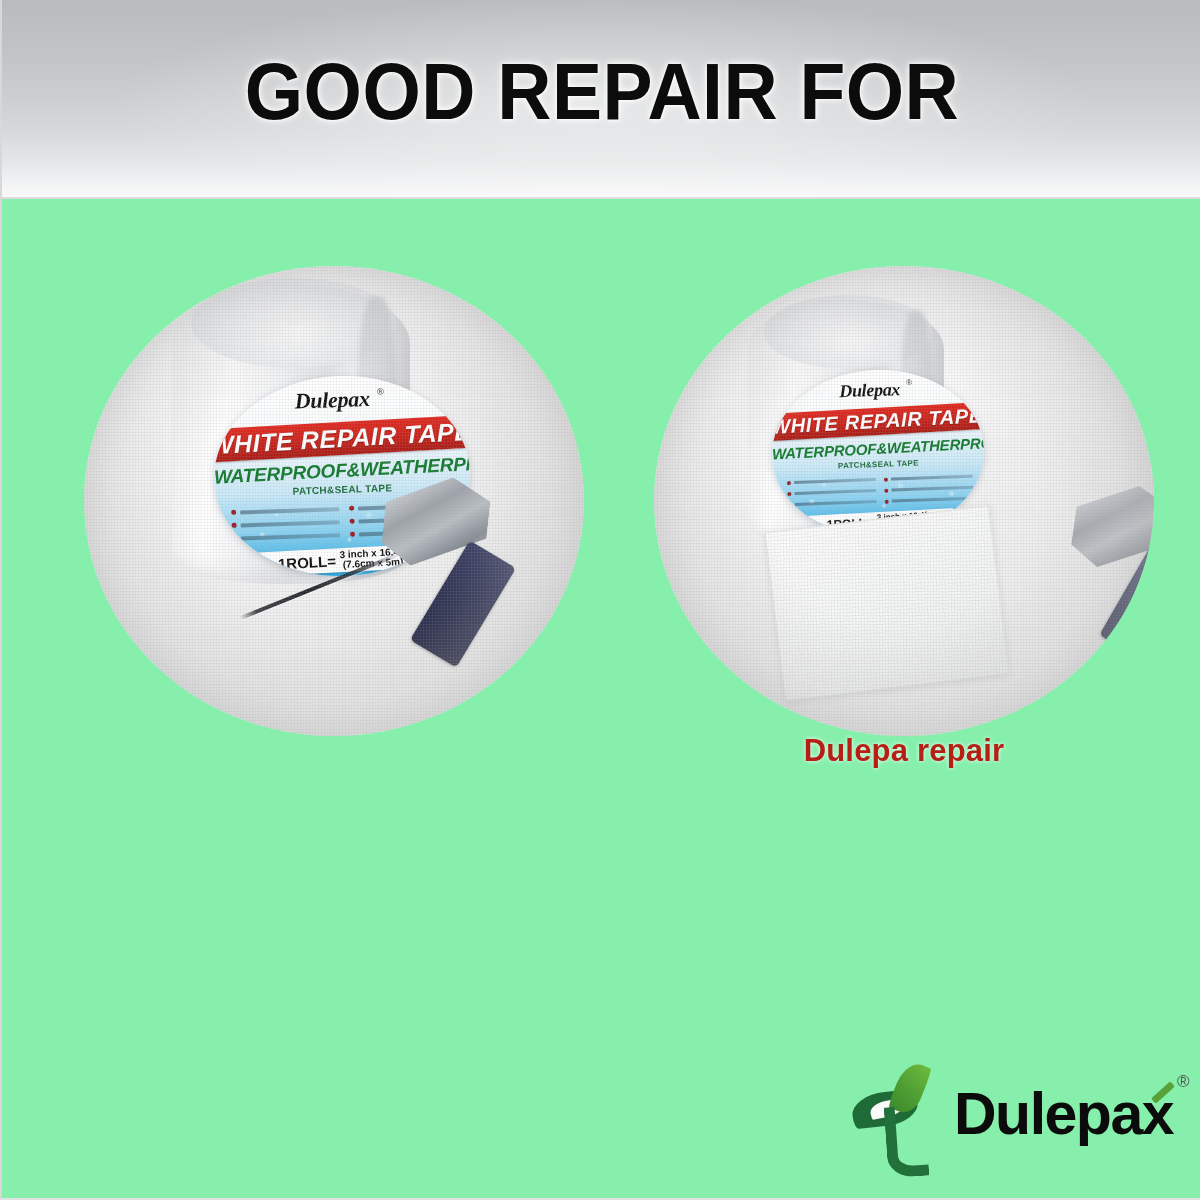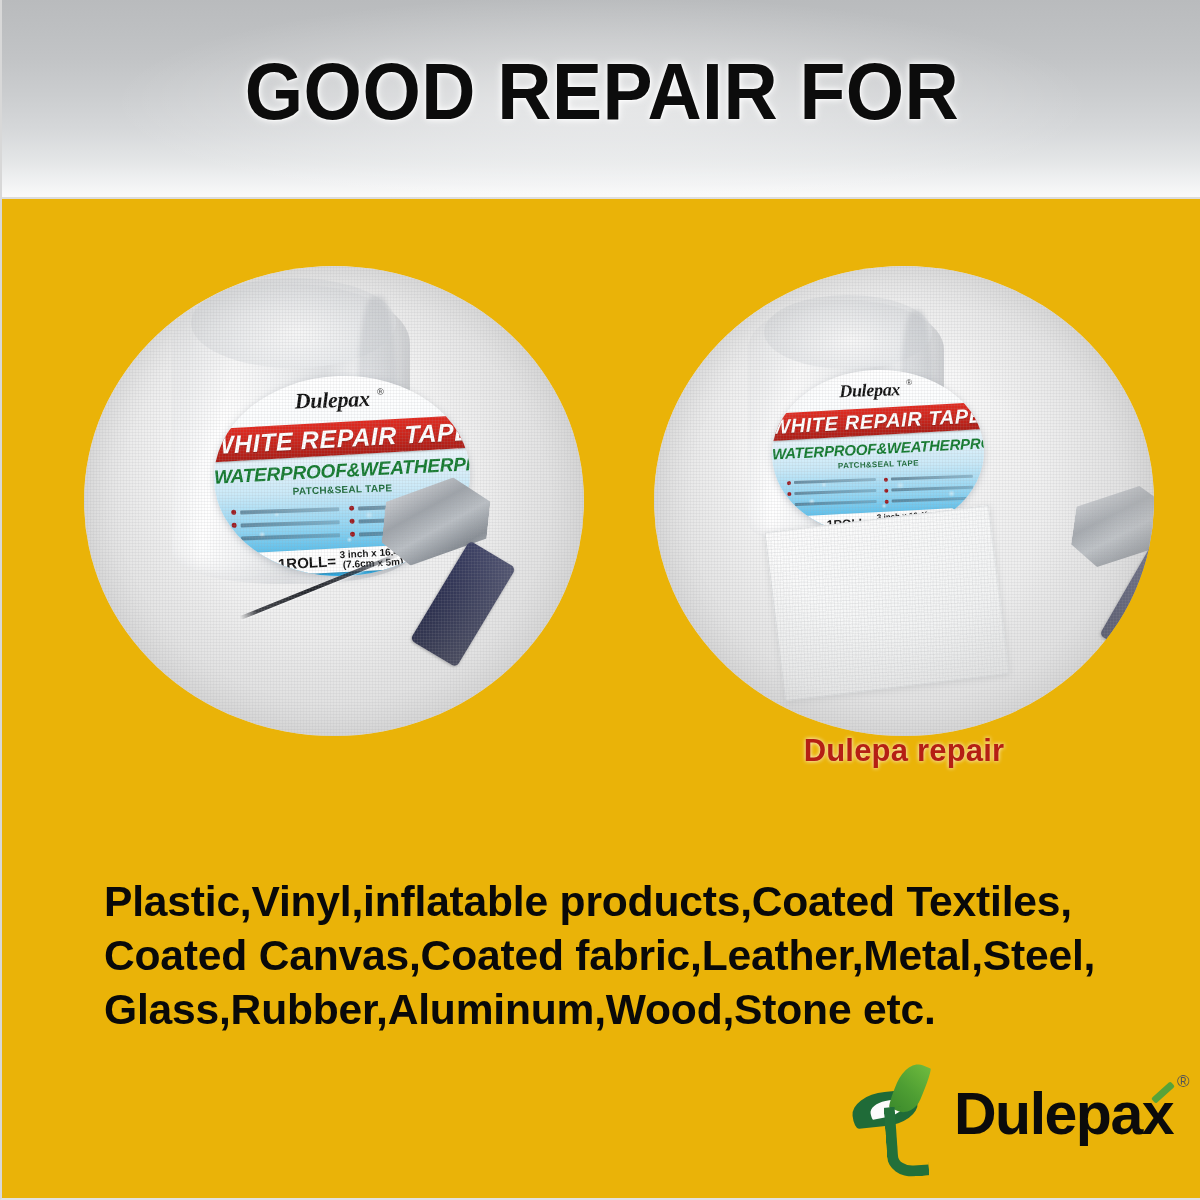--- a/index.html
+++ b/index.html
@@ -13,21 +13,21 @@
     font-family: "Liberation Sans", sans-serif;
     overflow: hidden;
     position: relative;
   }
 
   #page {
     position: absolute;
     left: 0; top: 0;
     width: 1200px;
     height: 1200px;
-    background: #eab308;
+    background: #86efac;
     border-left: 2px solid #d8d8d8;
     border-bottom: 2px solid #e2e2e2;
     box-sizing: border-box;
     overflow: hidden;
   }
 
   
   #header-band {
     position: absolute;
     left: 0; top: 0;
@@ -610,25 +610,20 @@
         <div class="knife-blade"></div>
         <div class="knife-handle"></div>
       </div>
 
       <div class="circle-shade"></div>
     </div>
   </div>
 
   <div class="caption" id="caption-after">Dulepa repair</div>
 
-  <div id="materials">
-    <div class="material-line">Plastic,Vinyl,inflatable products,Coated Textiles,</div>
-    <div class="material-line">Coated Canvas,Coated fabric,Leather,Metal,Steel,</div>
-    <div class="material-line">Glass,Rubber,Aluminum,Wood,Stone etc.</div>
-  </div>
 
   <div id="footer-logo">
     <div id="logo-mark">
       <div class="leaf-left"></div>
       <div class="leaf-top"></div>
       <div class="leaf-stem"></div>
     </div>
     <div id="logo-word"><span>Dulepa</span><span class="tail-x">x</span></div>
     <div id="logo-reg">®</div>
   </div>

